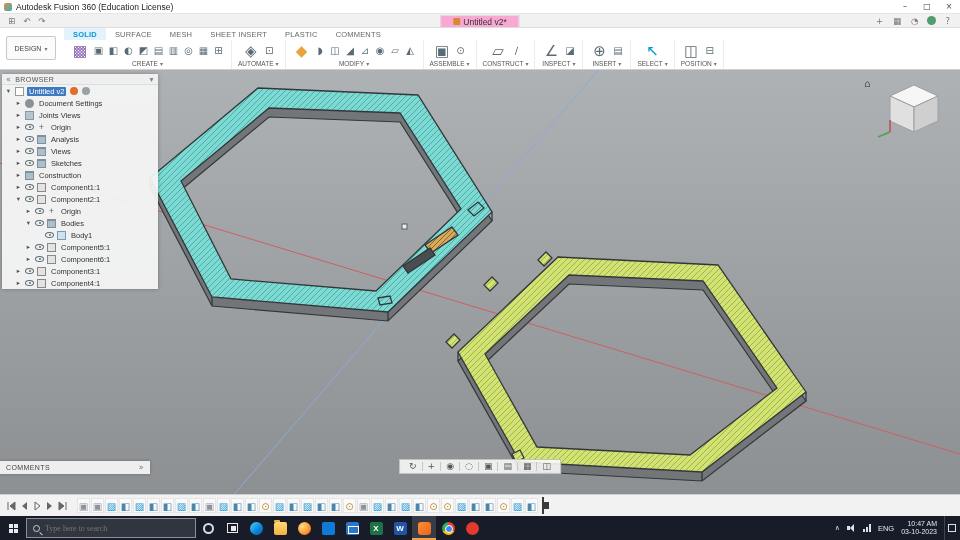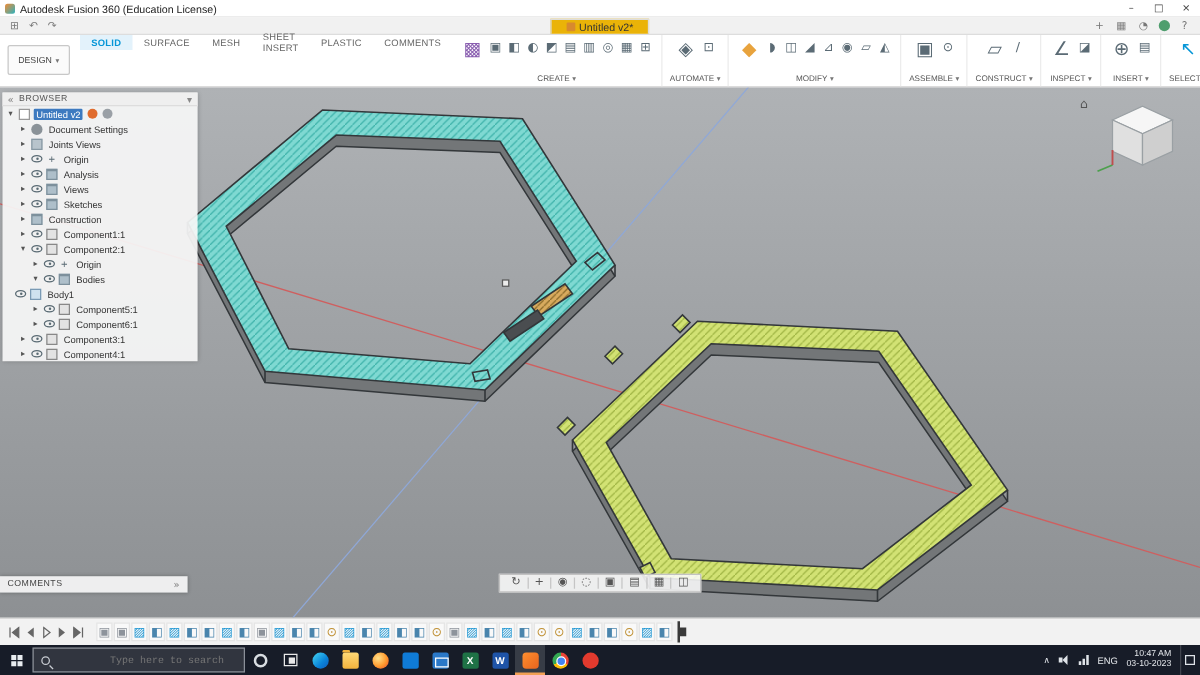--- a/index.html
+++ b/index.html
@@ -10,29 +10,29 @@
   
   .titlebar { height:14px; background:#ffffff; border-bottom:1px solid #e6e6e6; display:flex; align-items:center; padding-left:4px; font-size:8.5px; color:#222; flex:0 0 auto; }
   .app-logo { width:8px; height:8px; border-radius:2px; background:linear-gradient(135deg,#f28a33,#2bb3c0); margin-right:4px; }
   .win-controls { margin-left:auto; display:flex; height:100%; }
   .wc { width:22px; display:flex; align-items:center; justify-content:center; font-size:8px; color:#444; }
 
   
   .appbar { height:14px; background:#f1f1f1; border-bottom:1px solid #ddd; display:flex; align-items:center; position:relative; flex:0 0 auto; }
   .appbar-left { display:flex; align-items:center; padding-left:4px; }
   .qicon { color:#777; font-size:8.5px; padding:0 4px; }
-  .doc-tab { position:absolute; left:50%; transform:translateX(-50%); top:1px; bottom:0; background:#eab308; border:1px solid #ddd; border-bottom:none; display:flex; align-items:center; gap:3px; padding:0 12px; font-size:8.5px; color:#333; }
+  .doc-tab { position:absolute; left:50%; transform:translateX(-50%); top:1px; bottom:0; background:#f9a8d4; border:1px solid #ddd; border-bottom:none; display:flex; align-items:center; gap:3px; padding:0 12px; font-size:8.5px; color:#333; }
   .doc-ic { width:7px; height:7px; background:#d88a2e; border-radius:1px; }
   .appbar-right { margin-left:auto; display:flex; align-items:center; padding-right:6px; gap:2px; }
   .avatar { width:9px; height:9px; border-radius:50%; background:#4f9e6e; display:inline-block; margin:0 3px; }
 
   
   .ribbon { height:42px; background:#fff; border-bottom:1px solid #cfcfcf; position:relative; flex:0 0 auto; }
   .design-box { position:absolute; left:6px; top:8px; width:50px; height:24px; border:1px solid #c8c8c8; border-radius:2px; background:#fbfbfb; display:flex; align-items:center; justify-content:center; gap:3px; font-size:7px; color:#444; }
-  .ribbon-main { margin-left:64px; height:100%; display:flex; }
+  .ribbon-main { margin-left:64px; height:100%; display:flex; flex-direction:column; }
   .rtabs { height:12px; display:flex; font-size:7.5px; color:#666; }
   .rtab { padding:0 9px; display:flex; align-items:center; letter-spacing:.2px; }
   .rtab.active { background:#e3f2fb; color:#0696d7; font-weight:bold; }
   .rgroups { flex:1; display:flex; }
   .tgroup { display:flex; flex-direction:column; align-items:center; justify-content:space-between; padding:1px 6px 2px 6px; border-right:1px solid #ececec; }
   .ticons { display:flex; align-items:center; gap:2px; height:19px; }
   .ticon { width:13px; height:14px; font-size:10px; line-height:14px; text-align:center; color:#5b6b75; }
   .ticon.big { width:20px; height:18px; font-size:15px; line-height:18px; }
   .tlabel { font-size:6.5px; color:#555; display:flex; align-items:center; gap:2px; white-space:nowrap; }
   .dd { font-size:6px; color:#777; }
@@ -89,21 +89,21 @@
   .tl-marker::after { content:""; position:absolute; right:-5px; top:5px; width:5px; height:7px; background:#3a3a3a; }
 
   
   .taskbar { height:24px; background:var(--taskbar-bg); display:flex; align-items:stretch; color:#e4e7eb; flex:0 0 auto; }
   .tb-start { width:26px; display:flex; align-items:center; justify-content:center; }
   .winlogo { display:grid; grid-template-columns:4px 4px; grid-template-rows:4px 4px; gap:1px; }
   .winlogo span { background:#e8ecf0; }
   .tb-search { width:170px; margin:2px 0; background:#31353f; border:1px solid #8a8f98; display:flex; align-items:center; gap:5px; padding:0 6px; }
   .mag { width:7px; height:7px; border:1px solid #c9cdd3; border-radius:50%; position:relative; flex:0 0 auto; }
   .mag::after { content:""; position:absolute; left:6px; top:6px; width:4px; height:1px; background:#c9cdd3; transform:rotate(45deg); transform-origin:0 0; }
-  .tb-search input { background:transparent; border:none; outline:none; color:#c9cdd3; font-size:8px; width:120px; font-family:Liberation Mono, monospace;margin-left:43px; }
+  .tb-search input { background:transparent; border:none; outline:none; color:#c9cdd3; font-size:8px; width:120px; font-family:Liberation Serif, serif; }
   .tb-icon { width:24px; display:flex; align-items:center; justify-content:center; position:relative; }
   .tb-icon.active { background:rgba(255,255,255,.14); box-shadow:inset 0 -2px 0 #f2a054; }
   .ic { width:13px; height:13px; position:relative; }
   .ic-cortana { width:11px; height:11px; border:2px solid #d8dde2; border-radius:50%; background:transparent; }
   .ic-task-view { width:11px; height:10px; border:1px solid #e8e8e8; background:transparent; }
   .ic-task-view::after { content:""; position:absolute; left:3px; top:2px; width:5px; height:5px; background:#e8e8e8; }
   .ic-edge { border-radius:50%; background:linear-gradient(135deg,#45d6f4,#0a84d8 60%,#0f5bbd); }
   .ic-file-explorer { background:linear-gradient(#ffd977,#f2b33d); border-radius:2px; }
   .ic-file-explorer::before { content:""; position:absolute; top:-2px; left:0; width:6px; height:2px; background:#f2b33d; border-radius:1px 1px 0 0; }
   .ic-firefox { border-radius:50%; background:radial-gradient(circle at 35% 35%,#ffe08a,#ff9a2e 55%,#e8482c); }
@@ -410,21 +410,21 @@
           <span class="eye"></span>
           <span class="ti ti-origin"></span>
           <span class="blabel">Origin</span>
         </div>
         <div class="brow" style="padding-left: 23px;">
           <span class="caret">▾</span>
           <span class="eye"></span>
           <span class="ti ti-folder"></span>
           <span class="blabel">Bodies</span>
         </div>
-        <div class="brow" style="">
+        <div class="brow" style="padding-left: 33px;">
           <span class="caret"></span>
           <span class="eye"></span>
           <span class="ti ti-body"></span>
           <span class="blabel">Body1</span>
         </div>
         <div class="brow" style="padding-left: 23px;">
           <span class="caret">▸</span>
           <span class="eye"></span>
           <span class="ti ti-component"></span>
           <span class="blabel">Component5:1</span>

